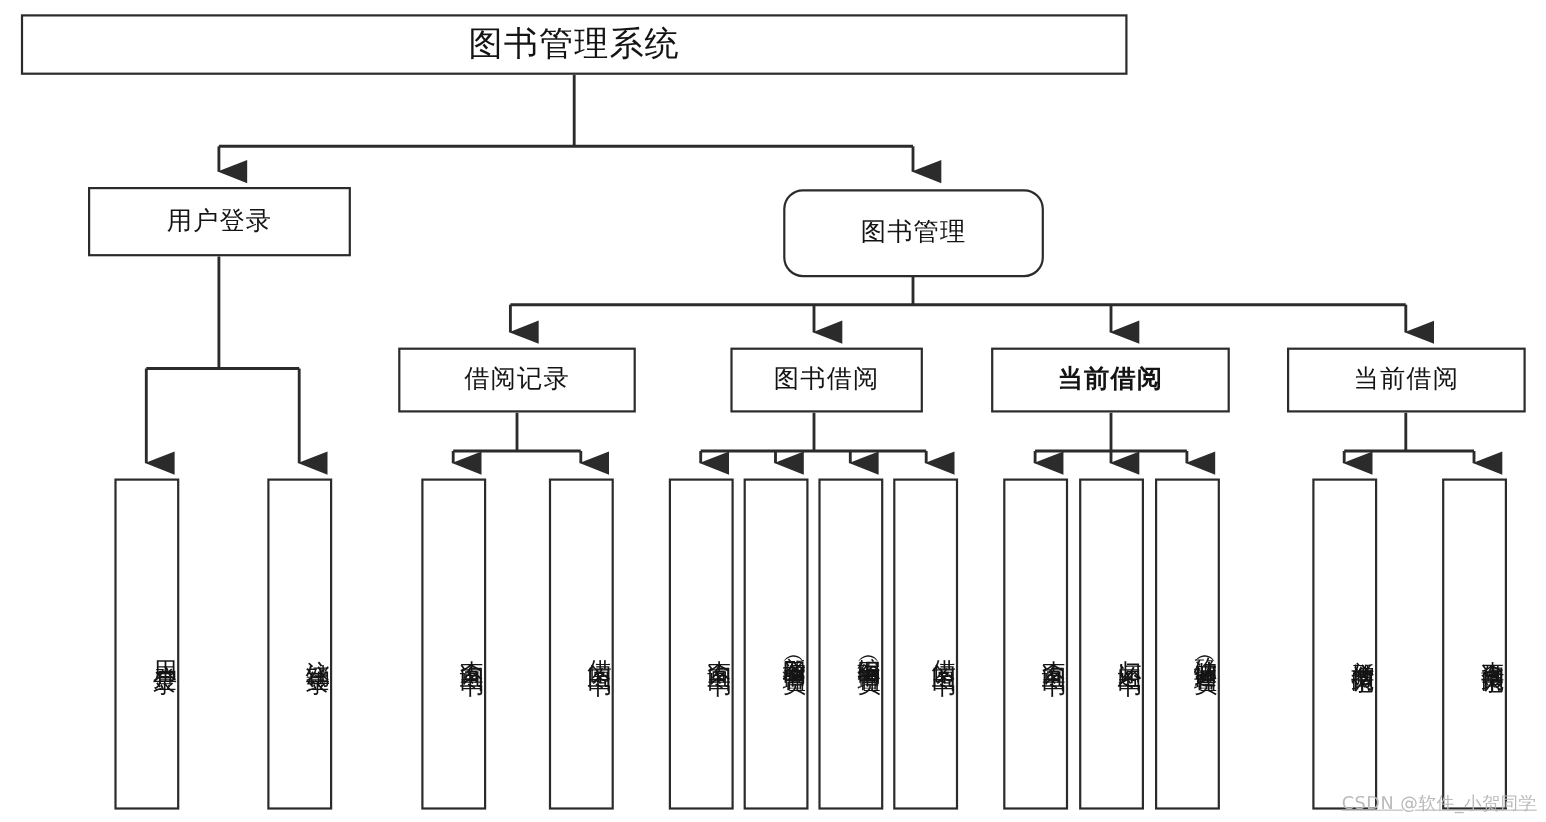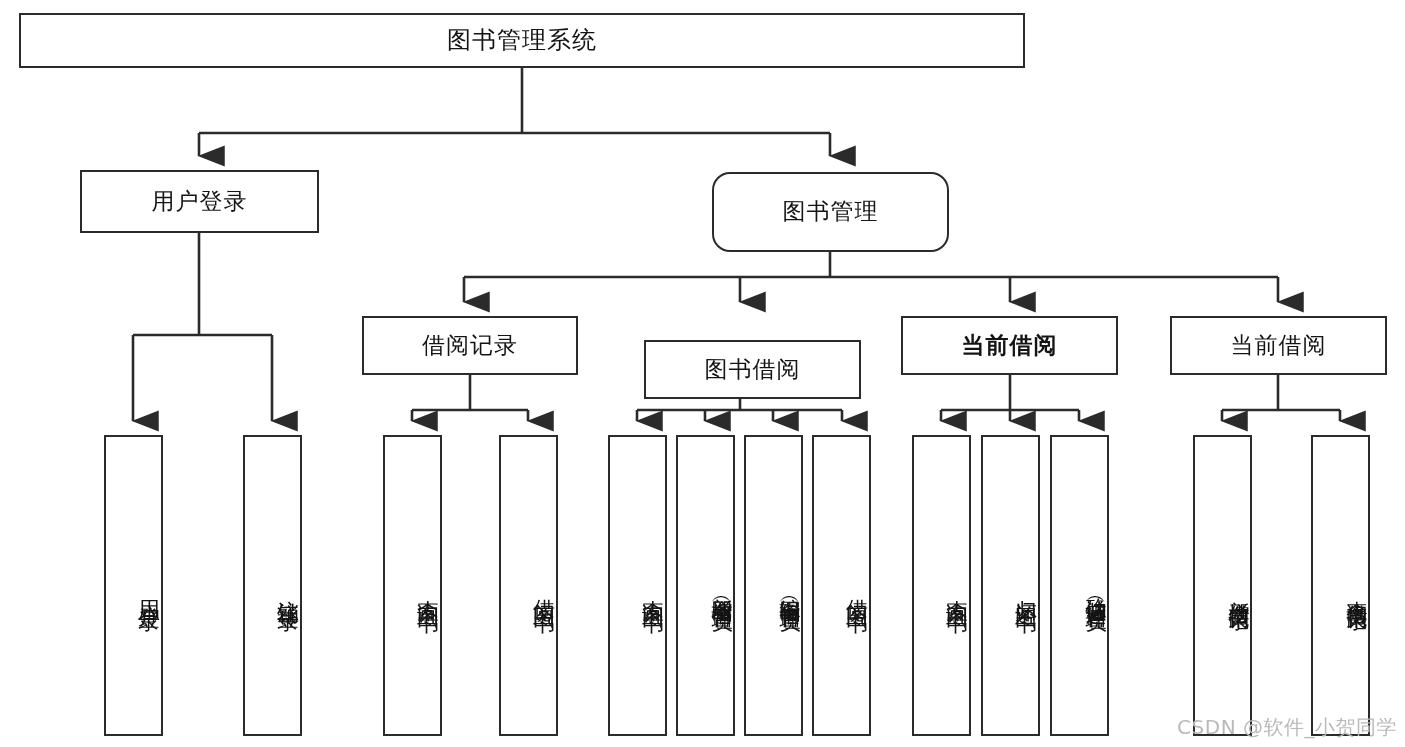--- a/index.html
+++ b/index.html
@@ -36,21 +36,21 @@
     justify-content: center;
     color: #141414;
   }
   .node.horiz {
     font-size: 23px;
     line-height: 1.1;
     letter-spacing: 1px;
     white-space: nowrap;
   }
   .node.root {
-    font-size: 24px;
+    font-size: 31px;
   }
   
   .node.vert {
     writing-mode: vertical-rl;
     text-orientation: upright;
     align-items: flex-start;
     justify-content: center;
     padding-top: 8px;
     font-size: 22px;
     letter-spacing: 4px;
@@ -59,25 +59,26 @@
     overflow: hidden;
   }
   .node.vert.tall-text {
     font-size: 21px;
     letter-spacing: 2px;
   }
   .watermark {
     position: absolute;
     right: 8px;
     bottom: 6px;
-    font-size: 20px;
+    font-size: 16px;
     color: #b9b9b9;
     letter-spacing: 0.5px;
     white-space: nowrap;
     pointer-events: none;
+    text-decoration: underline;
   }
 </style>
 </head>
 <body>
 
 <div id="diagram-root">
 
   <svg id="connectors" viewBox="0 0 1405 747" xmlns="http://www.w3.org/2000/svg">
     <defs>
       <marker id="arrow" viewBox="0 0 10 12" refX="5" refY="11" markerWidth="9" markerHeight="11" orient="auto-start-reverse">
@@ -129,21 +130,21 @@
   </svg>
 
   <div class="node horiz root" style="left:19px; top:13px; width:1006px; height:55px;">图书管理系统</div>
 
   <div class="node horiz" style="left:80px; top:170px; width:239px; height:63px;">用户登录</div>
 
   <div class="node horiz" style="left:712px; top:172px; width:237px; height:80px;border-radius:18px;">图书管理</div>
 
   <div class="node horiz" style="left:362px; top:316px; width:216px; height:59px;">借阅记录</div>
 
-  <div class="node horiz" style="left:644px; top:316px; width:217px; height:59px;margin-top:24px;">图书借阅</div>
+  <div class="node horiz" style="left:664px; top:316px; width:175px; height:59px;">图书借阅</div>
 
   <div class="node horiz" style="left:901px; top:316px; width:217px; height:59px;font-weight:bold;">当前借阅</div>
 
   <div class="node horiz" style="left:1170px; top:316px; width:217px; height:59px;">当前借阅</div>
 
   <div class="node vert" style="left:104px; top:435px; width:59px; height:301px;">用户登录</div>
 
   <div class="node vert" style="left:243px; top:435px; width:59px; height:301px;">注销登录</div>
 
   <div class="node vert" style="left:383px; top:435px; width:59px; height:301px;">查询图书</div>

